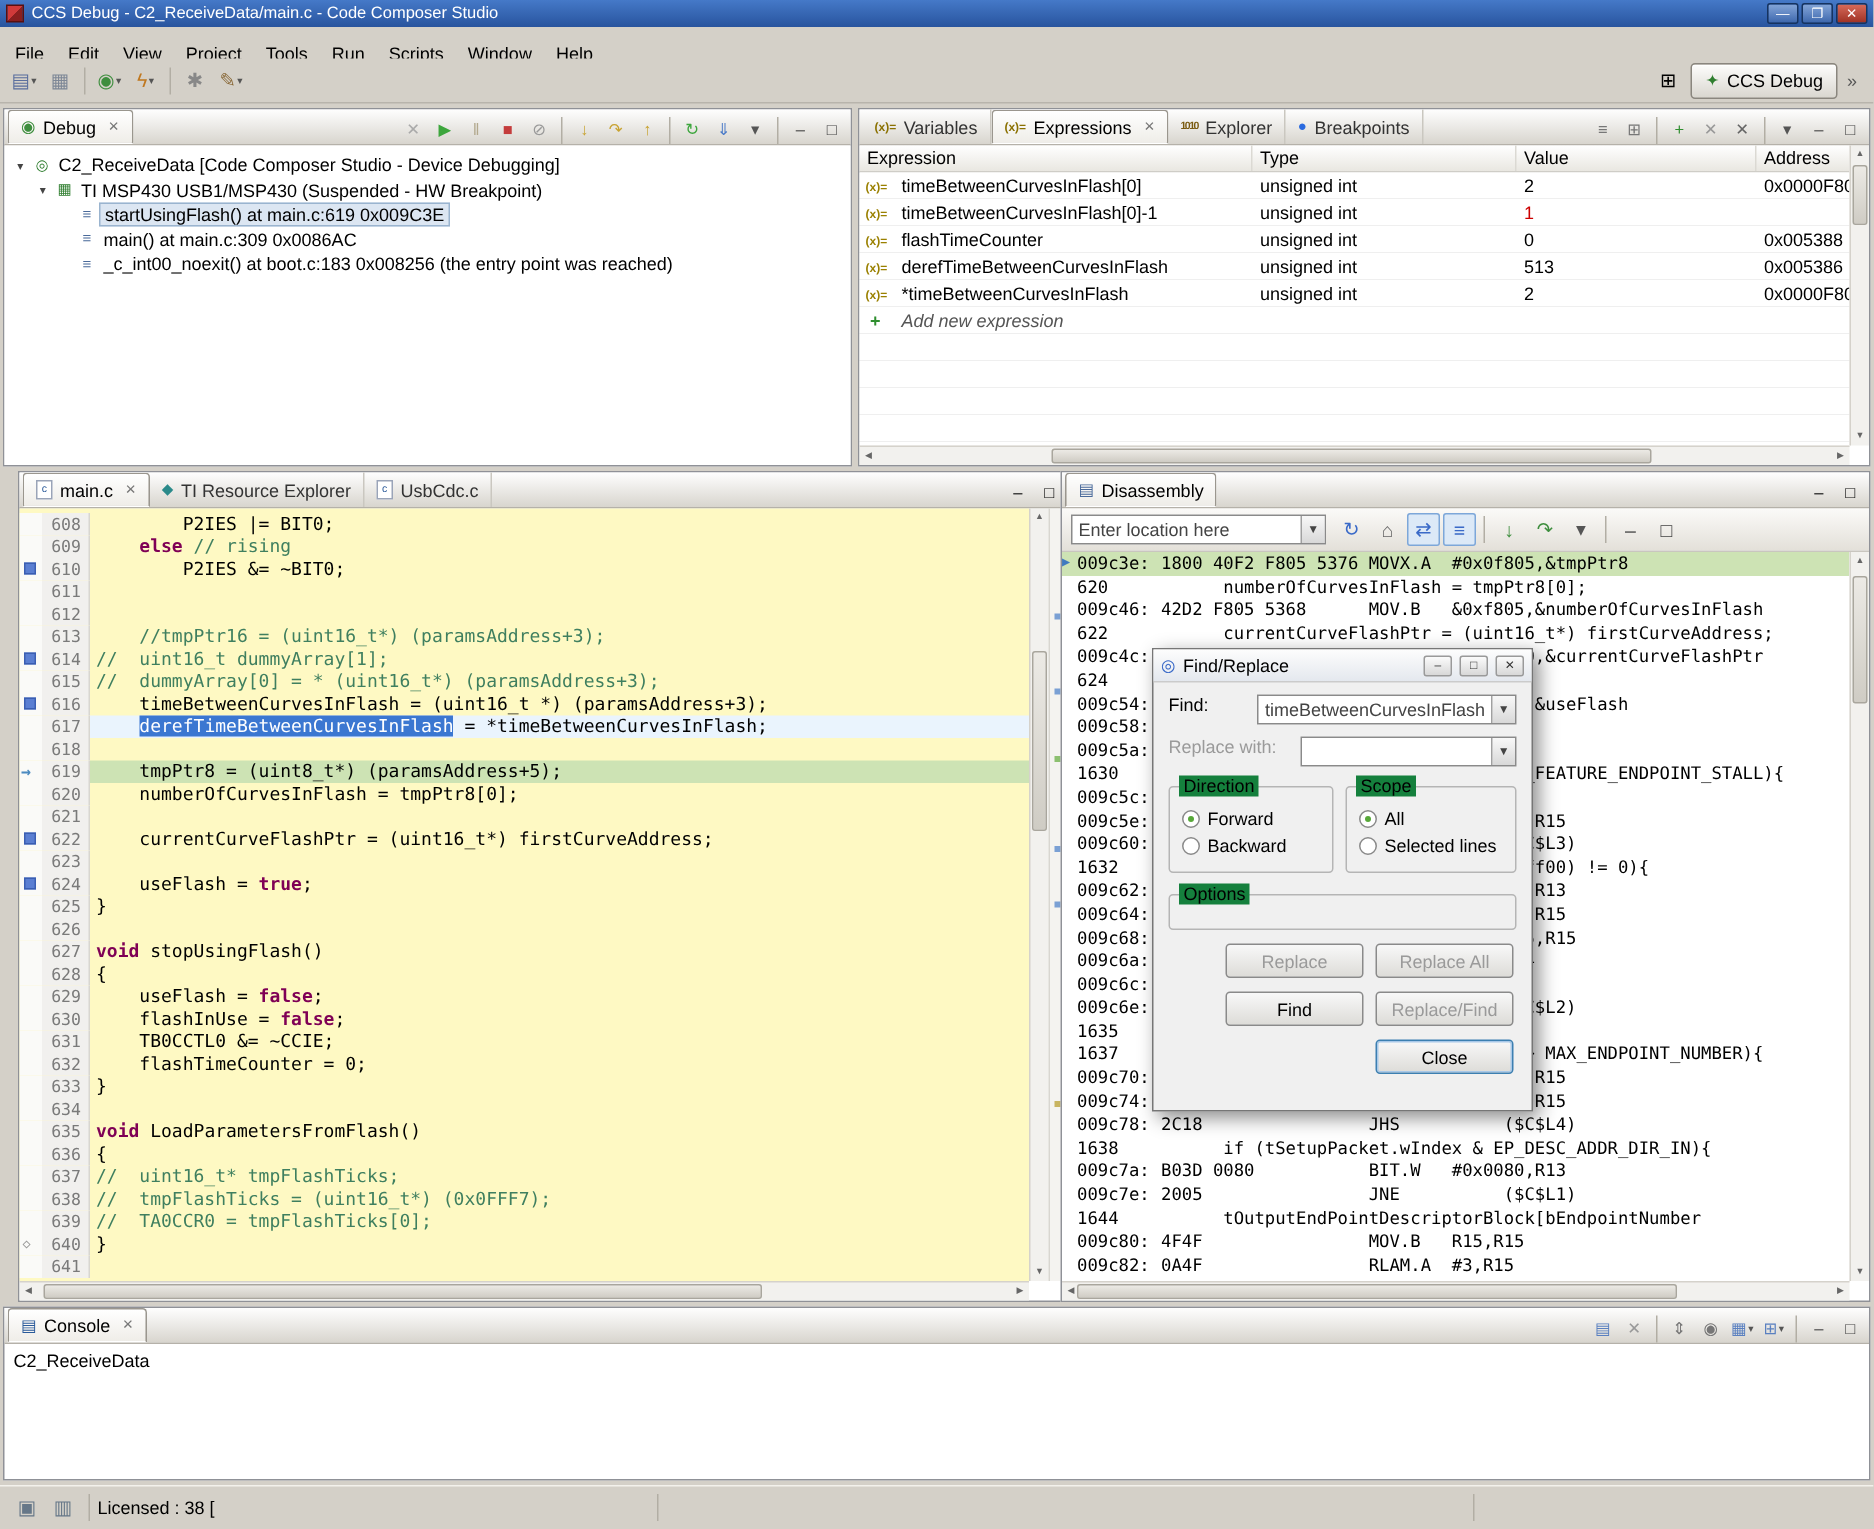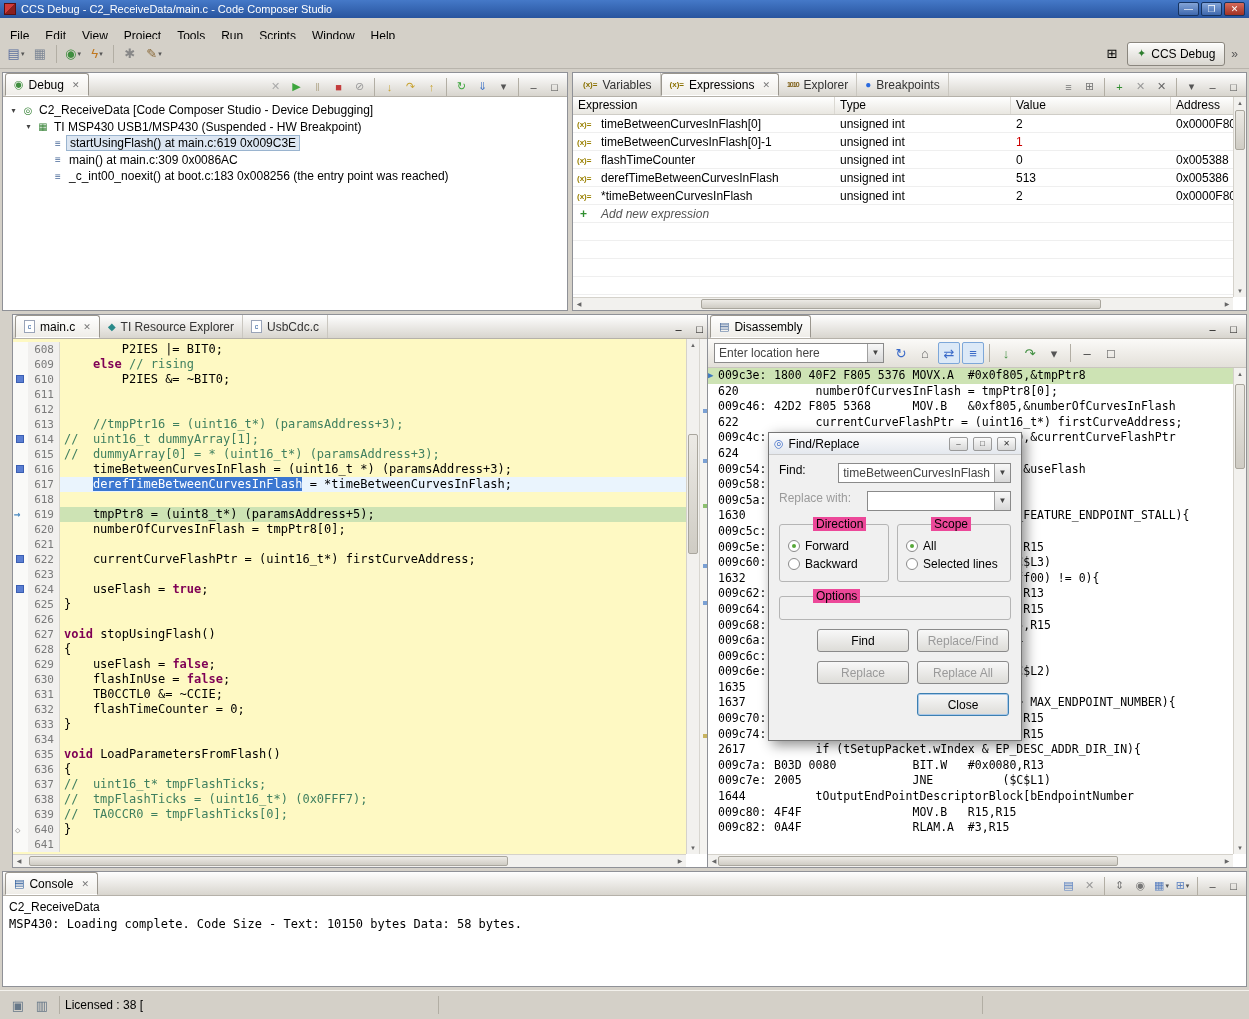--- a/index.html
+++ b/index.html
@@ -127,21 +127,21 @@
   .dtext-title { flex:1; font-size:12px; }
   .dbtn { width:19px; height:14px; font-size:8px; line-height:12px; text-align:center; color:#333;
     background:linear-gradient(#fbfbfb,#d8d8d8); border:1px solid #9a9a9a; border-radius:2px; }
   .frow { display:flex; align-items:flex-start; margin:8px 10px 0; }
   .flabel { width:88px; font-size:12px; }
   .flabel.dim { color:#9a9a9a; }
   .fcombo { flex:1; }
   .grouprow { display:flex; gap:8px; margin:13px 10px 0; }
   .group { position:relative; border:1px solid #b5b5b5; border-radius:3px; padding:12px 8px 6px; }
   .g-dir { width:110px; } .g-scope { flex:1; }
-  .glabel { position:absolute; top:-8px; left:6px; background:#ec4899; padding:0 3px; font-size:12px;margin-left:27px; }
+  .glabel { position:absolute; top:-8px; left:6px; background:#15803d; padding:0 3px; font-size:12px; }
   .radio { display:flex; align-items:center; gap:5px; font-size:12px; margin:2px 0 4px; }
   .rdot { width:12px; height:12px; border-radius:50%; border:1px solid #8a8a8a; background:#fff; position:relative; flex:none; }
   .rdot.sel::after { content:""; position:absolute; inset:3px; border-radius:50%; background:#57a839; }
   .g-opt { margin:14px 10px 0; height:24px; }
   .btnrow { display:flex; justify-content:flex-end; gap:8px; margin:9px 12px 0; }
   .fbtn { width:92px; height:23px; border:1px solid #8a8a8a; border-radius:3px; font-size:12px; font-family:inherit;
     background:linear-gradient(#f8f8f8,#dddcd8); }
   .fbtn.disabled { color:#9a9a9a; }
   .fbtn.closebtn { border-color:#3c7fb1; box-shadow:inset 0 0 0 1px #a8c8e8; }
 
@@ -711,21 +711,22 @@
         <div class="drow"><span class="darrow"></span><span class="daddr">009c62:</span><span class="dtext">425D 2384           MOV.B   &amp;0x2384,R13</span></div>
         <div class="drow"><span class="darrow"></span><span class="daddr">009c64:</span><span class="dtext">F03F 000F           AND.W   #0x000f,R15</span></div>
         <div class="drow"><span class="darrow"></span><span class="daddr">009c68:</span><span class="dtext">4F4F                MOV.B        R15,R15</span></div>
         <div class="drow"><span class="darrow"></span><span class="daddr">009c6a:</span><span class="dtext">108E                SWPB         R14</span></div>
         <div class="drow"><span class="darrow"></span><span class="daddr">009c6c:</span><span class="dtext">930E                TST.W   R14</span></div>
         <div class="drow"><span class="darrow"></span><span class="daddr">009c6e:</span><span class="dtext">2402                JEQ          ($C$L2)</span></div>
         <div class="drow"><span class="darrow"></span><span class="daddr">1635</span><span class="dtext dsrc">      }</span></div>
         <div class="drow"><span class="darrow"></span><span class="daddr">1637</span><span class="dtext dsrc">      if ((bEndpointNumber &amp; 0x7f) &gt; MAX_ENDPOINT_NUMBER){</span></div>
         <div class="drow"><span class="darrow"></span><span class="daddr">009c70:</span><span class="dtext">F03F 007F           AND.W   #0x007f,R15</span></div>
         <div class="drow"><span class="darrow"></span><span class="daddr">009c74:</span><span class="dtext">903F 0007           CMP.W   #0x0007,R15</span></div>
-        <div class="drow"><span class="darrow"></span><span class="daddr">2617</span><span class="dtext dsrc">      if (tSetupPacket.wIndex &amp; EP_DESC_ADDR_DIR_IN){</span></div>
+        <div class="drow"><span class="darrow"></span><span class="daddr">009c78:</span><span class="dtext">2C18                JHS          ($C$L4)</span></div>
+        <div class="drow"><span class="darrow"></span><span class="daddr">1638</span><span class="dtext dsrc">      if (tSetupPacket.wIndex &amp; EP_DESC_ADDR_DIR_IN){</span></div>
         <div class="drow"><span class="darrow"></span><span class="daddr">009c7a:</span><span class="dtext">B03D 0080           BIT.W   #0x0080,R13</span></div>
         <div class="drow"><span class="darrow"></span><span class="daddr">009c7e:</span><span class="dtext">2005                JNE          ($C$L1)</span></div>
         <div class="drow"><span class="darrow"></span><span class="daddr">1644</span><span class="dtext dsrc">      tOutputEndPointDescriptorBlock[bEndpointNumber</span></div>
         <div class="drow"><span class="darrow"></span><span class="daddr">009c80:</span><span class="dtext">4F4F                MOV.B   R15,R15</span></div>
         <div class="drow"><span class="darrow"></span><span class="daddr">009c82:</span><span class="dtext">0A4F                RLAM.A  #3,R15</span></div>
       </div>
     <div class="sb-v" style="right:0;top:53px;bottom:13px;">
       <span class="sb-btn" style="top:0;">▲</span>
       <div class="sb-thumb" style="top:16px;left:1px;right:1px;height:85px;"></div>
       <span class="sb-btn" style="bottom:0;">▼</span>
@@ -780,26 +781,26 @@
         <label class="radio">
           <span class="rdot"></span>
           <span>Selected lines</span>
         </label>
       </div>
     </div>
     <div class="group g-opt">
       <span class="glabel">Options</span>
     </div>
     <div class="btnrow">
+      <button class="fbtn disabled">Replace</button>
+      <button class="fbtn disabled">Replace All</button>
+    </div>
+    <div class="btnrow">
       <button class="fbtn">Find</button>
       <button class="fbtn disabled">Replace/Find</button>
-    </div>
-    <div class="btnrow">
-      <button class="fbtn disabled">Replace</button>
-      <button class="fbtn disabled">Replace All</button>
     </div>
     <div class="btnrow">
       <button class="fbtn closebtn">Close</button>
     </div>
   </div>
 
   <div class="panel consp">
     <div class="vtabs">
       <div class="vtab active">
         <span class="vicon con">▤</span>
@@ -831,21 +832,20 @@
           <span class="tsep"></span>
           <span class="tbicon">
             <span class="glyph" style="color: rgb(68, 68, 68);">–</span>
           </span>
           <span class="tbicon">
             <span class="glyph" style="color: rgb(68, 68, 68);">□</span>
           </span>
         </div>
     </div>
     <div class="cname">C2_ReceiveData</div>
-    <div class="cout">MSP430: Loading complete. Code Size - Text: 10150 bytes Data: 58 bytes.</div>
   </div>
 
   <div class="statusbar">
     <span class="tbgroup" id="status-icons">
         <span class="tbicon">
           <span class="glyph" style="color: rgb(102, 119, 136);">▣</span>
         </span>
         <span class="tbicon">
           <span class="glyph" style="color: rgb(102, 119, 136);">▥</span>
         </span>

